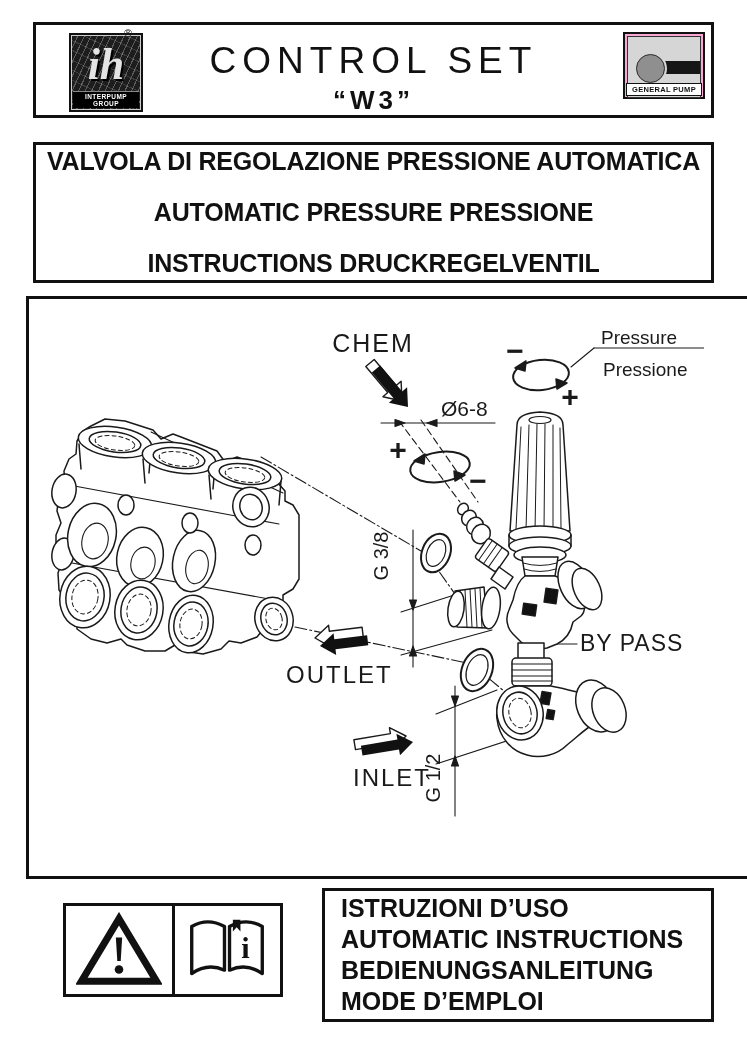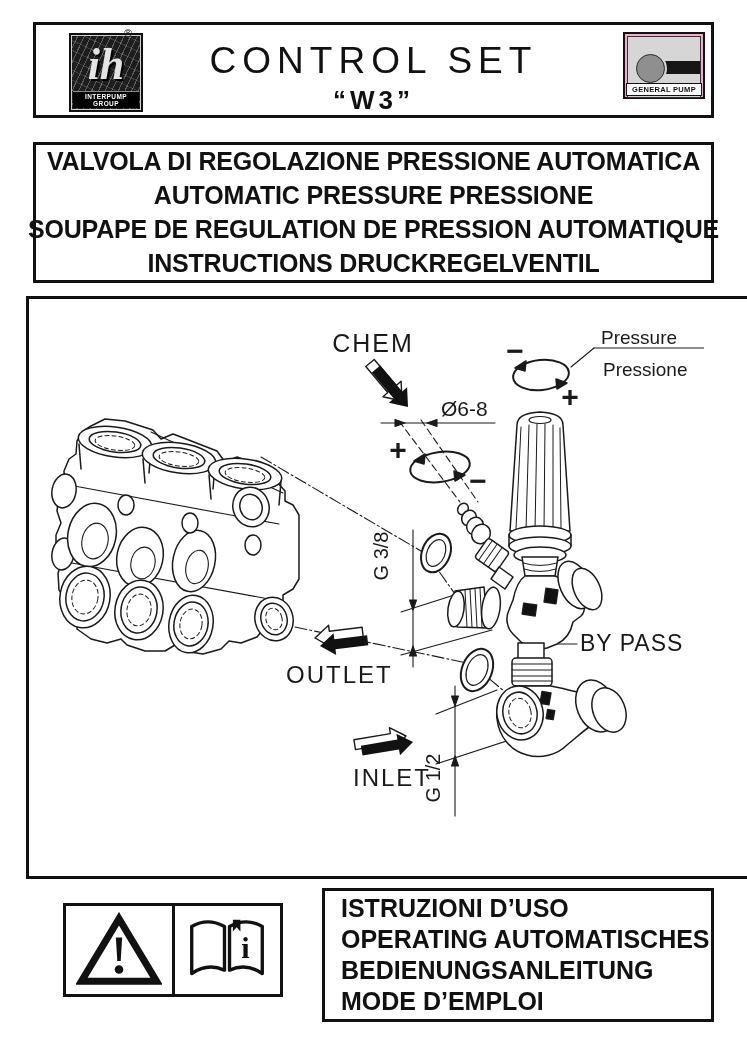--- a/index.html
+++ b/index.html
@@ -76,21 +76,20 @@
         <div class="gp-bar"></div>
         <div class="gp-circle"></div>
       </div>
       <div class="gp-caption">GENERAL PUMP</div>
     </div>
   </div>
 
   <div class="box subtitle">
     <div class="line">VALVOLA DI REGOLAZIONE PRESSIONE AUTOMATICA</div>
     <div class="line">AUTOMATIC PRESSURE PRESSIONE</div>
-    <div class="line">SOUPAPE DE REGULATION DE PRESSION AUTOMATIQUE</div>
     <div class="line">INSTRUCTIONS DRUCKREGELVENTIL</div>
   </div>
 
   <div class="box diagram">
     <svg width="675" height="577" viewBox="0 0 675 577">
       <g fill="none" stroke="#1a1a1a" stroke-width="1.5" stroke-linejoin="round" stroke-linecap="round">
 
         <g stroke-width="1.1">
           <path d="M232 158 L392 252" stroke-dasharray="12 3 2 3"></path>
           <path d="M399 257 L431 302" stroke-dasharray="12 3 2 3"></path>
@@ -321,18 +320,18 @@
           <path d="M92 14 Q73 3 53 14 L53 66 Q73 57 92 70 Z"></path>
           <path d="M57 6 L66 6 L66 20 L61.5 15 L57 20 Z" fill="#111" stroke="none"></path>
         </g>
         <text x="72" y="52" font-family="Liberation Serif, serif" font-size="36" font-weight="bold" fill="#111" text-anchor="middle">i</text>
       </svg>
     </div>
   </div>
 
   <div class="box instr-box">
     <div class="line">ISTRUZIONI D’USO</div>
-    <div class="line">OPERATING AUTOMATISCHES</div>
+    <div class="line">AUTOMATIC INSTRUCTIONS</div>
     <div class="line">BEDIENUNGSANLEITUNG</div>
     <div class="line">MODE D’EMPLOI</div>
   </div>
 
 </div>
 
 </body></html>

